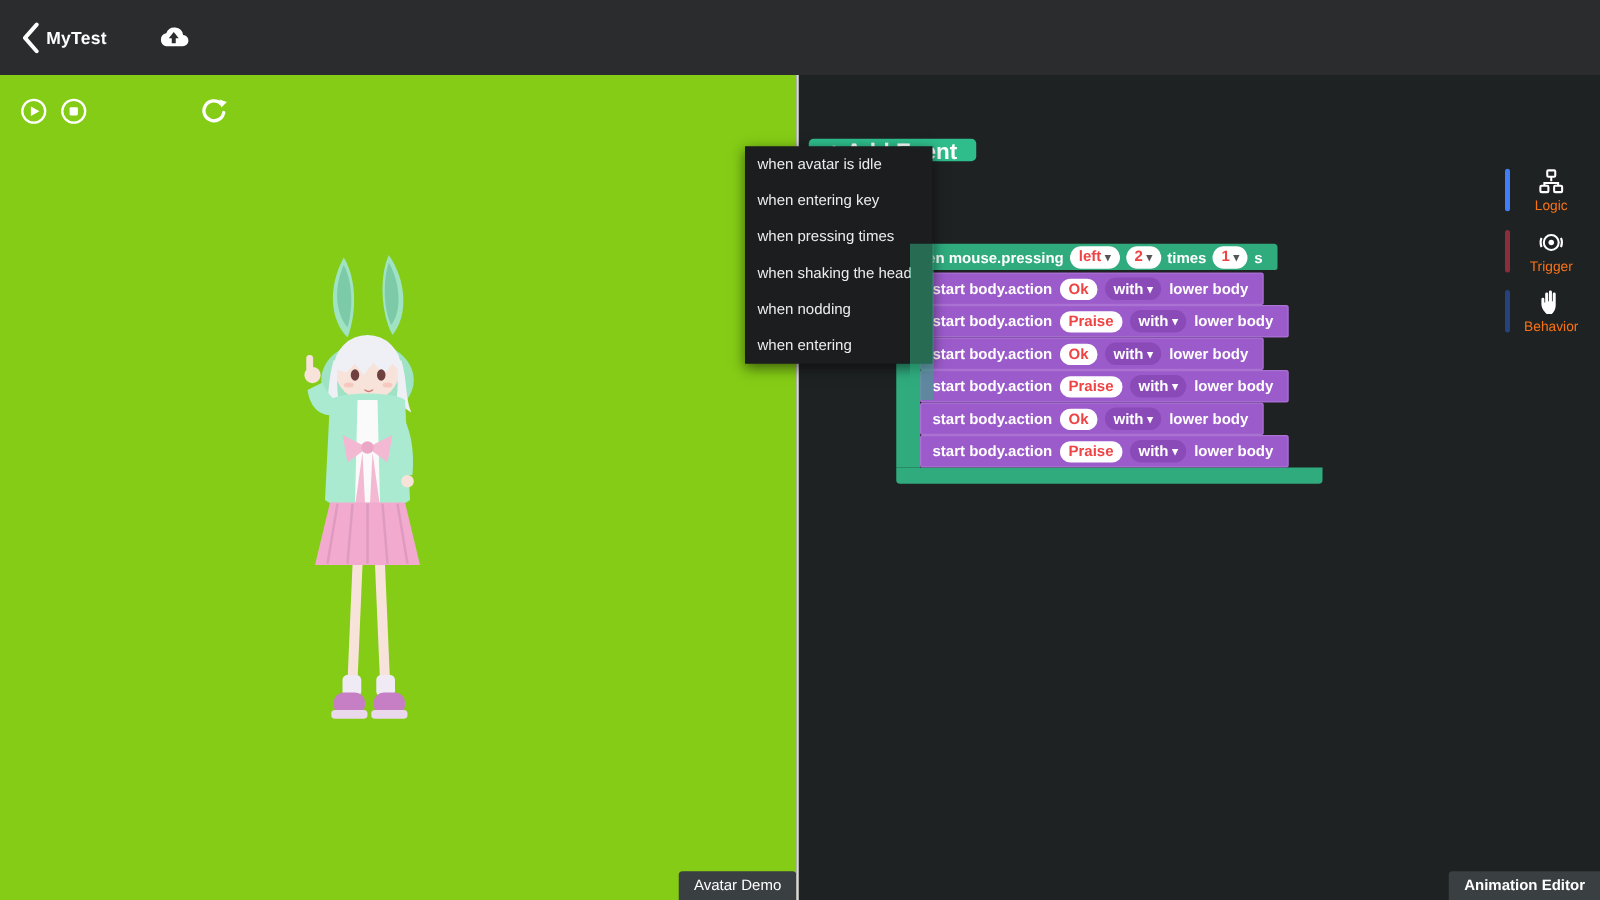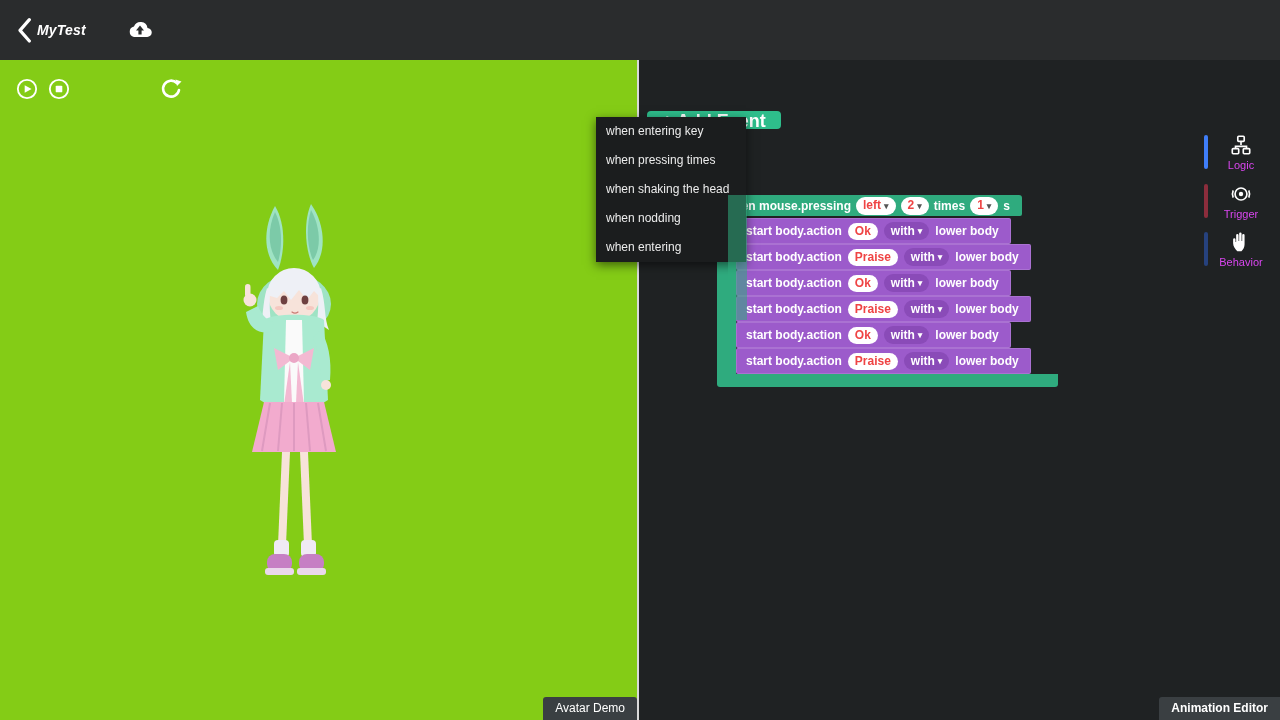--- a/index.html
+++ b/index.html
@@ -3,21 +3,21 @@
 <meta charset="utf-8">
 <style>
   * { box-sizing: border-box; }
   html,body { margin:0; padding:0; background:#0c0d0e; }
   body { font-family:"Liberation Sans", sans-serif; }
   .app { position:relative; width:1280px; height:720px; overflow:hidden; background:#141617; }
 
   
   .topbar { position:absolute; top:0; left:0; right:0; height:60px; background:#2a2c2d; display:flex; align-items:center; padding-left:16px; z-index:60; }
   .back-btn { width:16px; height:22px; display:flex; align-items:center; cursor:pointer; margin-right:5px; }
-  .title { color:#ffffff; font-size:14px; font-weight:bold; margin-right:40px; letter-spacing:.2px;font-style:italic; }
+  .title { color:#ffffff; font-size:14px; font-weight:bold; margin-right:40px; letter-spacing:.2px; }
   .cloud-btn { width:28px; height:22px; cursor:pointer; }
 
   
   .viewport { position:absolute; top:60px; left:0; width:637px; bottom:0; background:#84cc16; }
   .divider  { position:absolute; top:60px; left:637px; width:2px; bottom:0; background:#d9d9d9; z-index:30; cursor:col-resize; }
   .workspace{ position:absolute; top:60px; left:639px; right:0; bottom:0; background:#1f2223; }
 
   
   .playback { position:absolute; top:17px; left:16px; display:flex; align-items:center; z-index:5; }
   .pb-icon { width:22px; height:22px; cursor:pointer; }
@@ -39,21 +39,21 @@
   .kw { color:#fff; }
   .pill { background:#ffffff; color:#ef4444; border-radius:10px; padding:1px 7px; font-size:12px; font-weight:bold; display:inline-flex; align-items:center; gap:3px; cursor:pointer; line-height:15px; }
   .pill .arr::after { content:"▾"; font-size:9px; color:#555; }
   .pill.dd-purple { background:#8a4bb8; color:#fff; }
   .pill.dd-purple .arr::after { color:#fff; }
 
   
   .green-strip { position:absolute; left:728px; top:195px; width:19px; height:125px; background:rgba(47,171,126,.55); z-index:45; }
 
   
-  .cat { position:absolute; right:2px; width:74px; display:flex; flex-direction:column; align-items:center; color:#d946ef; cursor:pointer; padding:4px 0; }
+  .cat { position:absolute; right:2px; width:74px; display:flex; flex-direction:column; align-items:center; color:#f97316; cursor:pointer; padding:4px 0; }
   .cat .strip { position:absolute; left:0; top:5px; width:4px; height:34px; border-radius:2px; }
   .cat .icon { width:22px; height:22px; }
   .cat .lbl { font-size:11px; margin-top:3px; }
   .cat-logic    { top:70px; }
   .cat-trigger  { top:119px; }
   .cat-behavior { top:167px; }
   .strip-logic    { background:#3f7ef8; }
   .strip-trigger  { background:#8c2d3c; }
   .strip-behavior { background:#26427e; }
 
@@ -277,20 +277,21 @@
       <svg class="icon" viewBox="0 0 24 24">
         <path d="M8 22 c-2.4-2 -4.6-5.4 -4.6-8.6 v-4.2 a1.3 1.3 0 0 1 2.6 0 v2.8 h.7 v-7.4 a1.3 1.3 0 0 1 2.6 0 v6.4 h.7 v-8.2 a1.3 1.3 0 0 1 2.6 0 v8.2 h.7 v-6.4 a1.3 1.3 0 0 1 2.6 0 v9.8 c0 3.2-1.4 5.8-3.4 7.6 z" fill="#fff"></path>
       </svg>
       <span class="lbl">Behavior</span>
     </div>
 
     <div class="ed-label">Animation Editor</div>
   </section>
 
   <div class="dropdown">
+    <div class="dd-item">when avatar is idle</div>
     <div class="dd-item">when entering key</div>
     <div class="dd-item">when pressing times</div>
     <div class="dd-item">when shaking the head</div>
     <div class="dd-item">when nodding</div>
     <div class="dd-item">when entering</div>
   </div>
 
   <div class="green-strip"></div>
 
 </div>

